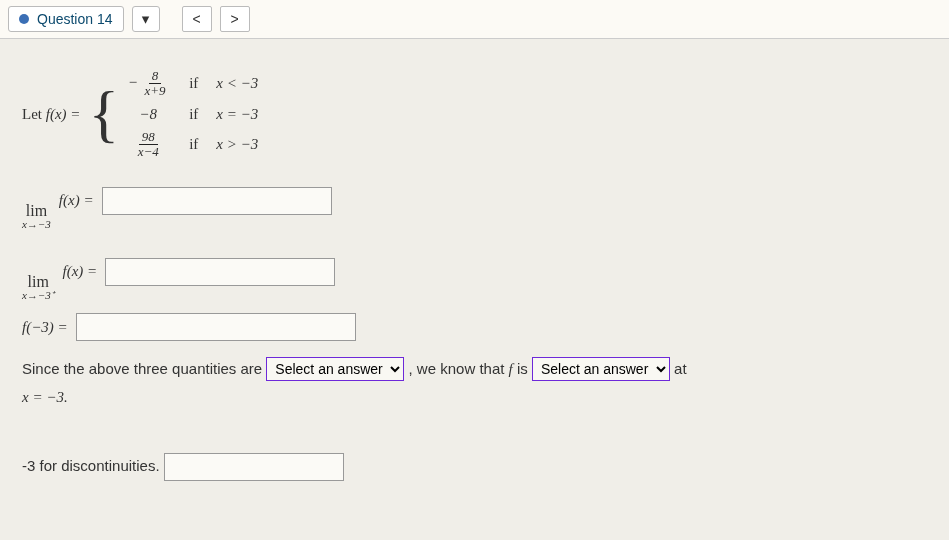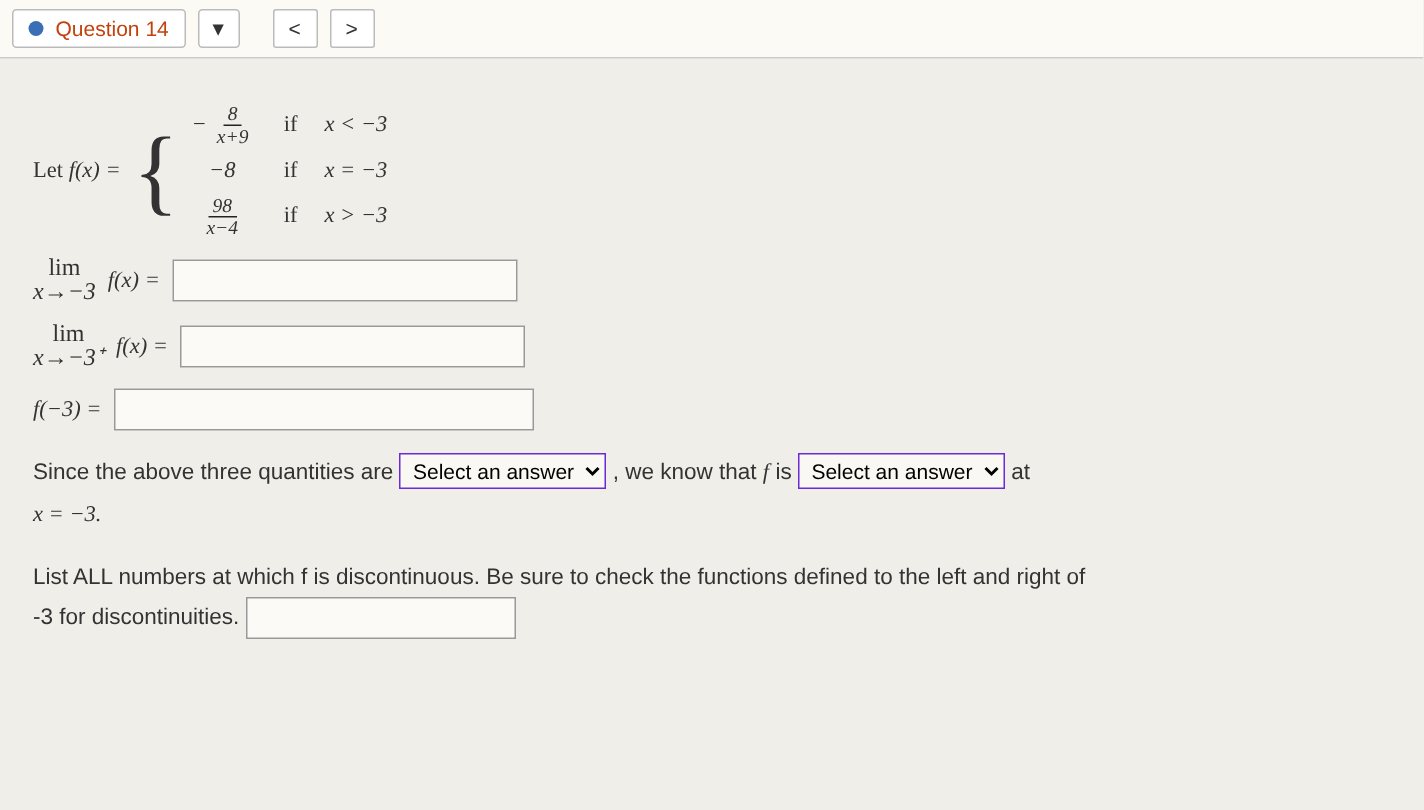--- a/index.html
+++ b/index.html
@@ -24,21 +24,21 @@
   }
   .question-tab {
     display: inline-flex;
     align-items: center;
     gap: 8px;
     padding: 4px 10px;
     border: 1px solid #bbb;
     border-radius: 3px;
     background: #fff;
     font-size: 14px;
-    color: #c2410c;
+    color: #0c4a6e;
   }
   .dot {
     width: 10px; height: 10px;
     border-radius: 50%;
     background: #3b6fb5;
     display: inline-block;
   }
   .drop-btn {
     width: 28px; height: 26px;
     border: 1px solid #bbb;
@@ -91,22 +91,22 @@
   .frac .num { border-bottom: 1px solid #222; padding: 0 3px; }
   .frac .den { padding: 0 3px; }
   .row { display: flex; align-items: center; gap: 8px; margin: 12px 0; }
   .limit {
     display: inline-flex;
     flex-direction: column;
     align-items: center;
     line-height: 1;
     font-family: "Times New Roman", serif;
   }
-  .limit .top { font-size: 16px; }
-  .limit .bot { font-size: 16px; font-style: italic; }
+  .limit .top { font-size: 16px; margin-top: 32px; }
+  .limit .bot { font-size: 11px; font-style: italic; }
   input.answer {
     width: 230px;
     height: 28px;
     border: 1px solid #999;
     background: #fbfaf6;
     padding: 2px 6px;
     font-size: 14px;
   }
   select.inline {
     border: 1px solid #6d28d9;
@@ -208,18 +208,18 @@
     <span> is </span>
     <select class="inline">
       <option>Select an answer</option>
     </select>
     <span> at</span>
     <br>
     <span class="math">x = −3.</span>
   </div>
 
   <div class="para">
-    <span>List ALL numbers at which f is discontinuous. Be sure to check the functions defined to the left and right of</span><br>
+    <br>
     <span>-3 for discontinuities.</span>
     <input class="answer" style="width: 180px; vertical-align: middle;" type="text" value="">
   </div>
 
 </div>
 
 </body></html>

